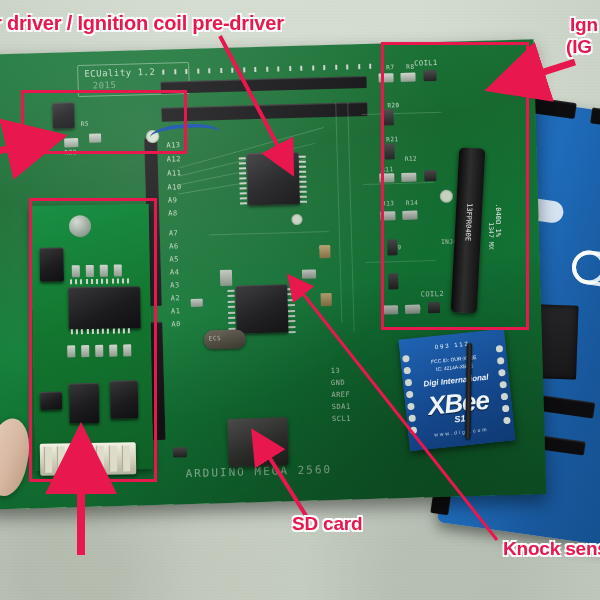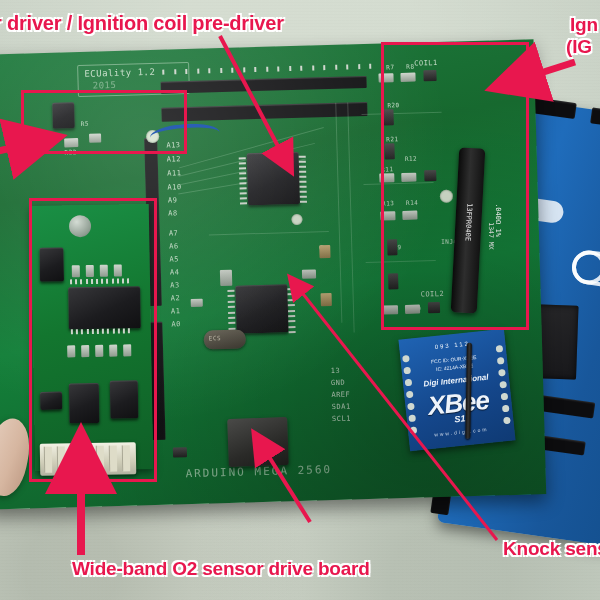--- a/index.html
+++ b/index.html
@@ -500,16 +500,16 @@
     <line x1="-6" y1="152" x2="20" y2="146" stroke="#e8174e" stroke-width="7" marker-end="url(#ah)"></line>
   </svg>
 
   <div class="anno" style="left:-6px;top:12px;font-size:20px;">r driver / Ignition coil pre-driver</div>
 
   <div class="anno" style="left:570px;top:14px;font-size:19px;">Ign</div>
   <div class="anno" style="left:566px;top:36px;font-size:19px;">(IG</div>
 
   <div class="anno" style="left:503px;top:538px;font-size:19px;">Knock sens</div>
 
-
-  <div class="anno" style="left:72px;top:558px;font-size:19px;">Wide-band O2 sensor drive board</div>
+  <div class="anno" style="left:292px;top:513px;font-size:19px;">SD card</div>
+
 
 </div>
 
 </body></html>

